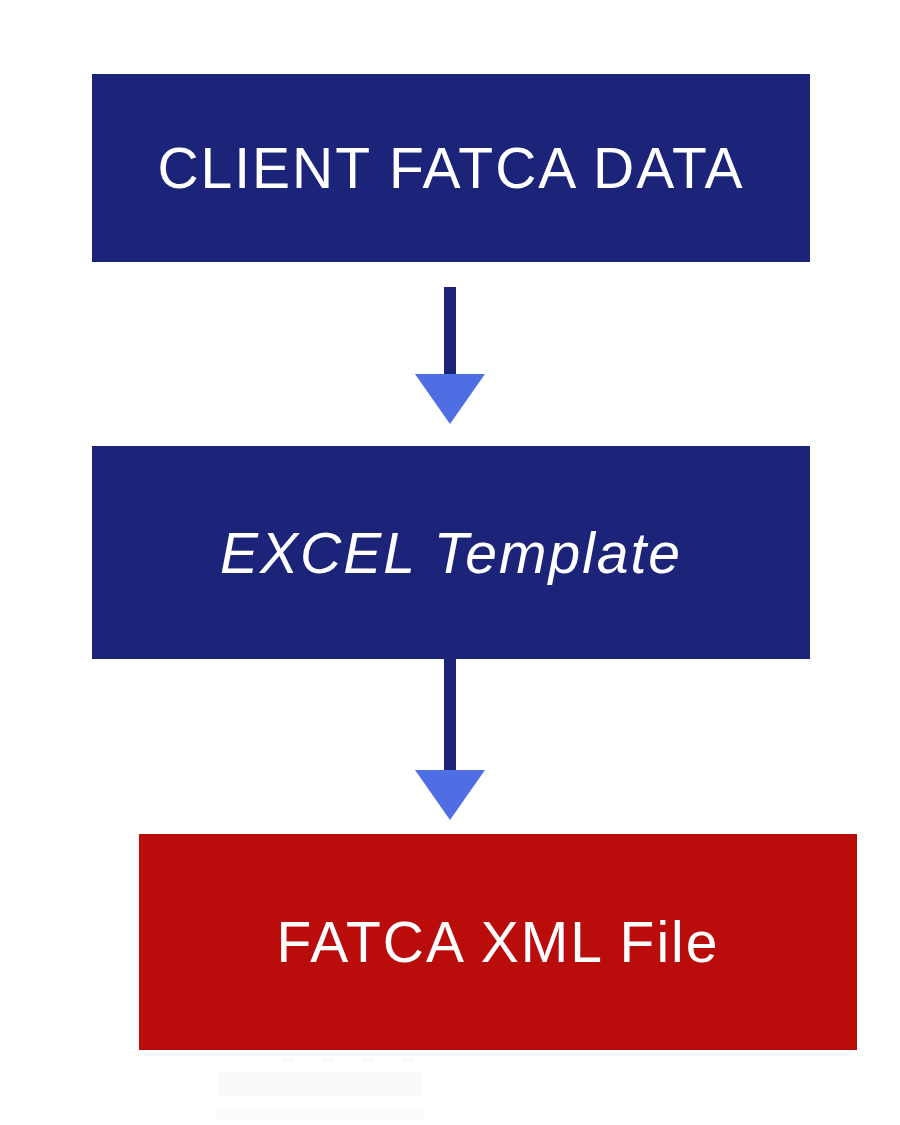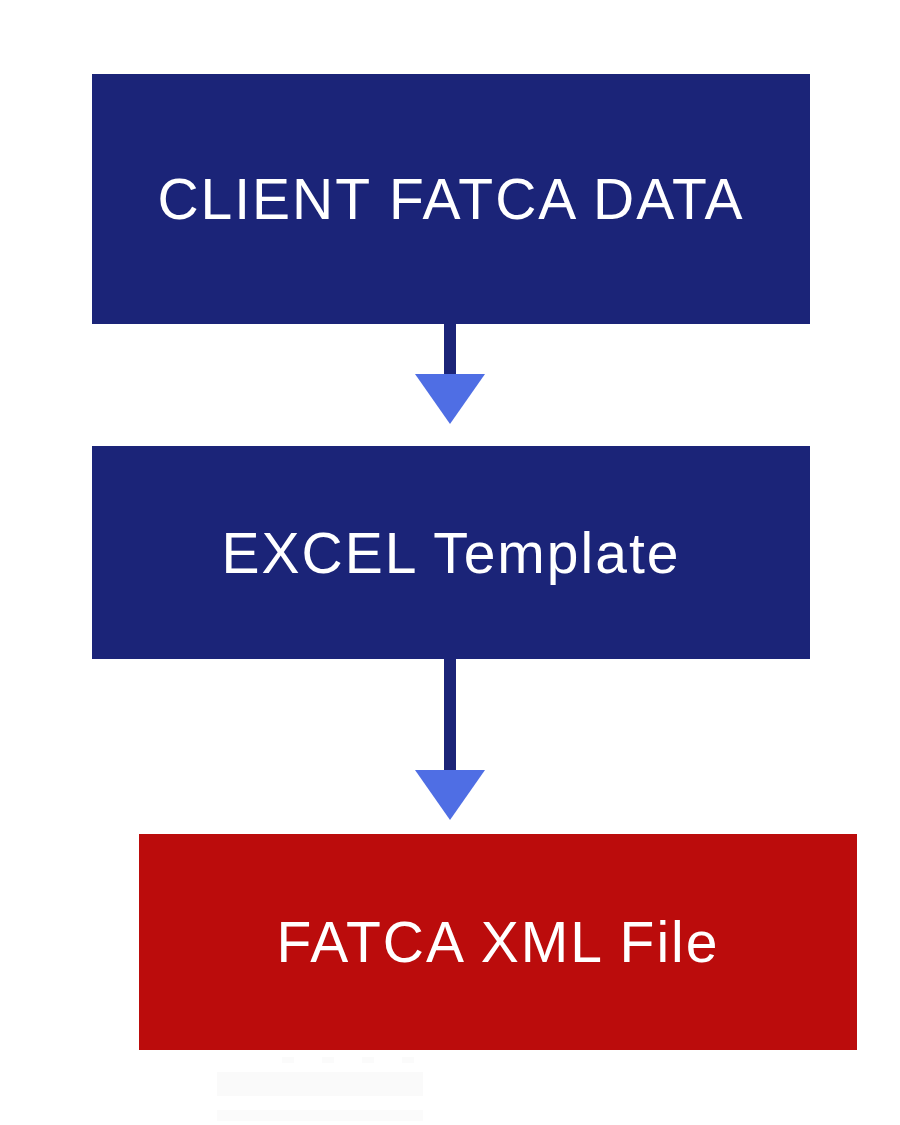--- a/index.html
+++ b/index.html
@@ -23,22 +23,22 @@
     align-items: center;
     justify-content: center;
   }
   .node-label {
     color: #ffffff;
     font-size: 57px;
     font-weight: 400;
     letter-spacing: 2px;
     white-space: nowrap;
   }
-  .node1 { top: 74px;  height: 250px; background: #1b2478; text-align: right; }
-  .node2 { top: 446px; height: 213px; background: #1b2478; }
+  .node1 { top: 74px;  height: 188px; background: #1b2478; text-align: right; }
+  .node2 { top: 446px; height: 213px; background: #1b2478; font-style: italic; }
   .node3 { top: 834px; height: 216px; background: #bb0c0c; }
 
   .arrow-stem {
     position: absolute;
     left: 444px;
     width: 12px;
     background: #1b2478;
   }
   .stem1 { top: 287px; height: 90px; }
   .stem2 { top: 658px; height: 112px; }

